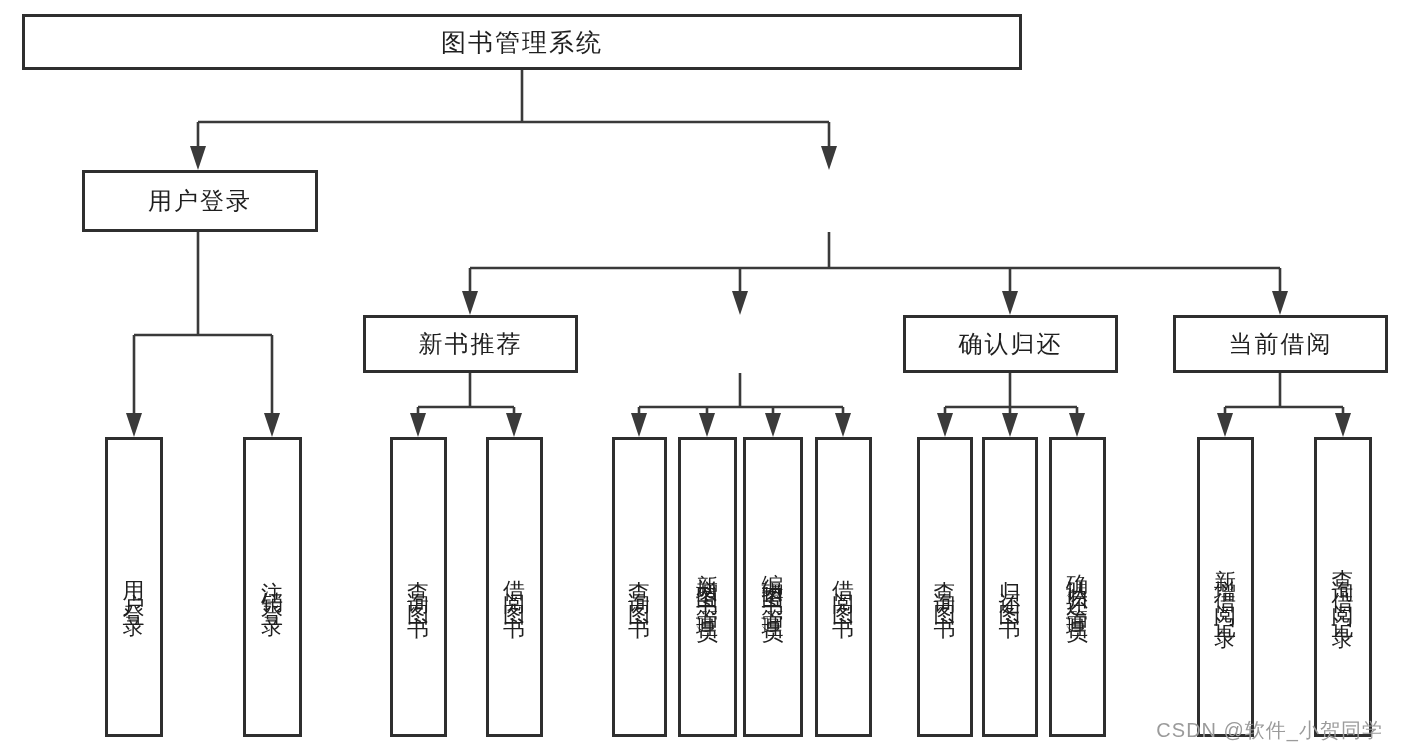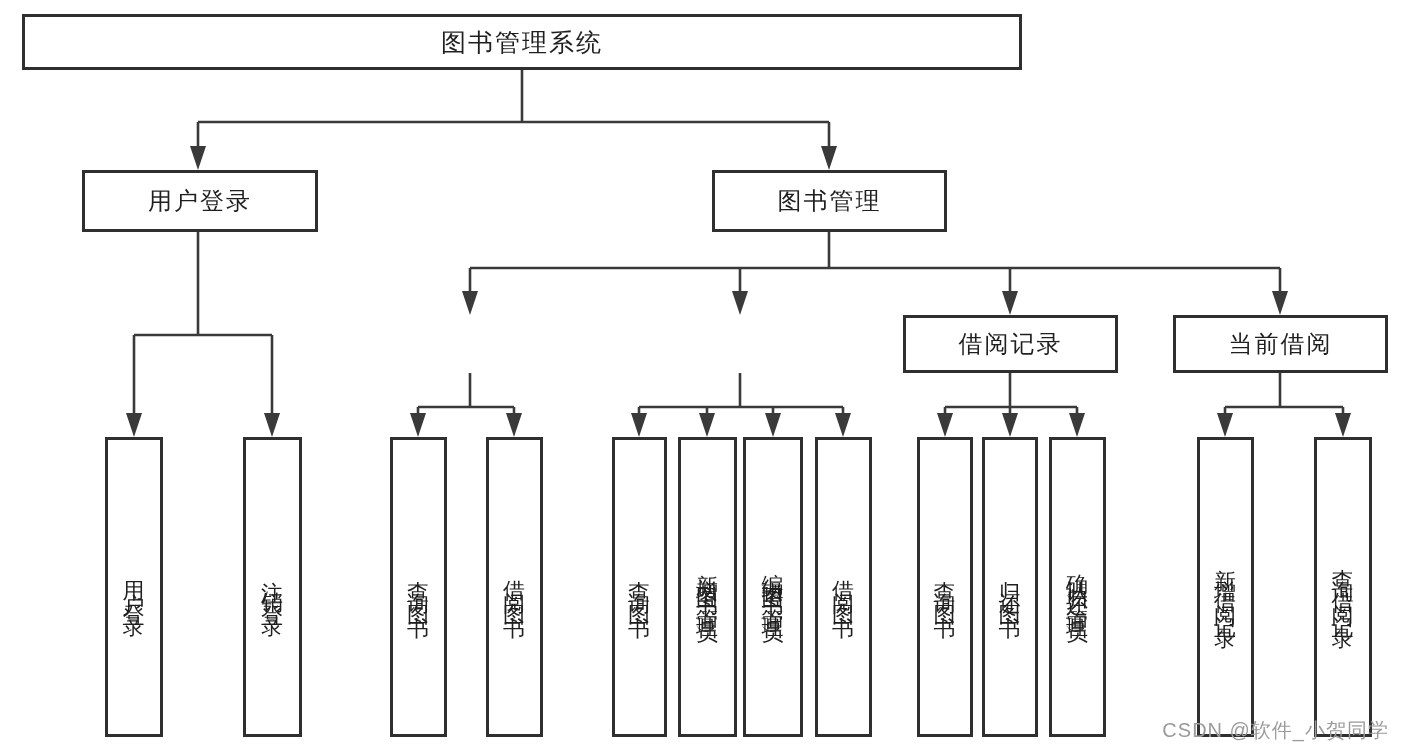--- a/index.html
+++ b/index.html
@@ -32,21 +32,21 @@
     text-orientation:mixed;
     font-size:22px;
     line-height:1.05;
     letter-spacing:12px;
     color:#1f1f1f;
     white-space:nowrap;
   }
   .vlabel.long{letter-spacing:7px;}
   .watermark{
     position:absolute;
-    right:16px;bottom:3px;
+    right:22px;bottom:3px;
     font-size:20px;
     color:#9b9b9b;
     letter-spacing:1px;
     z-index:10;
     white-space:nowrap;
   }
 </style>
 </head>
 <body>
 
@@ -107,26 +107,26 @@
       <polygon points="1335,413 1351,413 1343,437" fill="#3a3a3a"></polygon>
     </svg>
 
   <div class="box root" style="left:22px;top:14px;width:1000px;height:56px">
     <span class="hlabel">图书管理系统</span>
   </div>
 
   <div class="box" style="left:82px;top:170px;width:236px;height:62px">
     <span class="hlabel">用户登录</span>
   </div>
-  <div class="box" style="left:712px;top:170px;width:235px;height:62px">
-    <span class="hlabel">图书管理</span>
+
+  <div class="box" style="left:363px;top:315px;width:215px;height:58px">
+    <span class="hlabel">新书推荐</span>
   </div>
-
   <div class="box" style="left:903px;top:315px;width:215px;height:58px">
-    <span class="hlabel">借阅记录</span>
+    <span class="hlabel">确认归还</span>
   </div>
   <div class="box" style="left:1173px;top:315px;width:215px;height:58px">
     <span class="hlabel">当前借阅</span>
   </div>
 
   <div class="box" style="left:105px;top:437px;width:58px;height:300px">
     <span class="vlabel">用户登录</span>
   </div>
   <div class="box" style="left:243px;top:437px;width:59px;height:300px">
     <span class="vlabel">注销登录</span>

